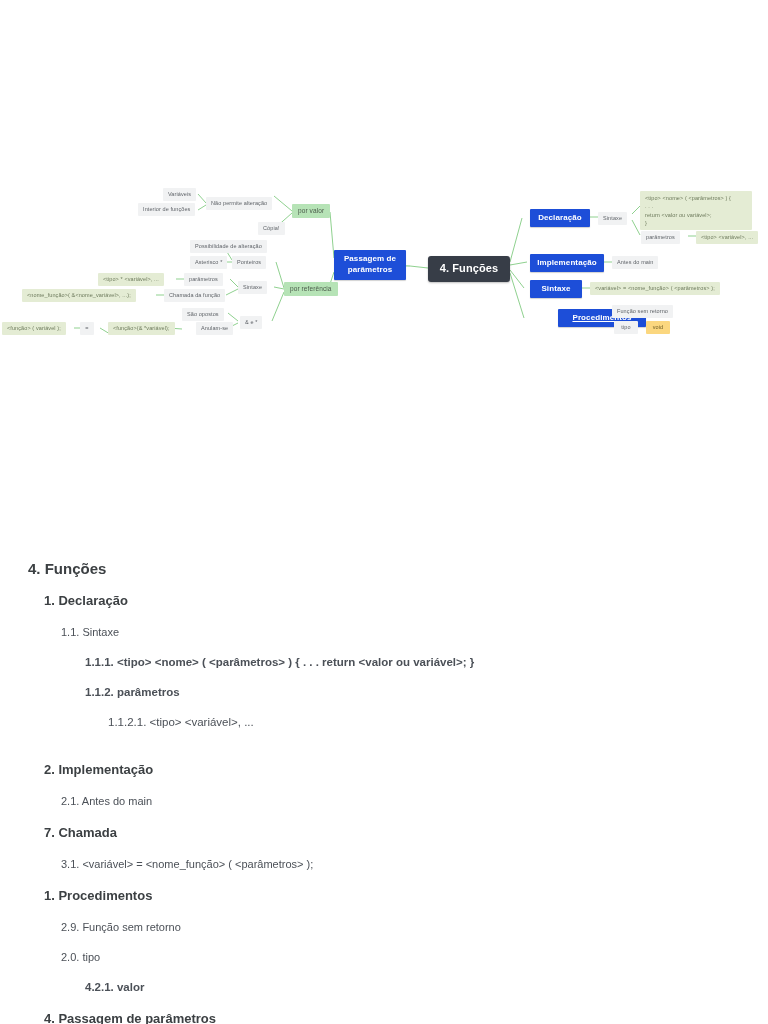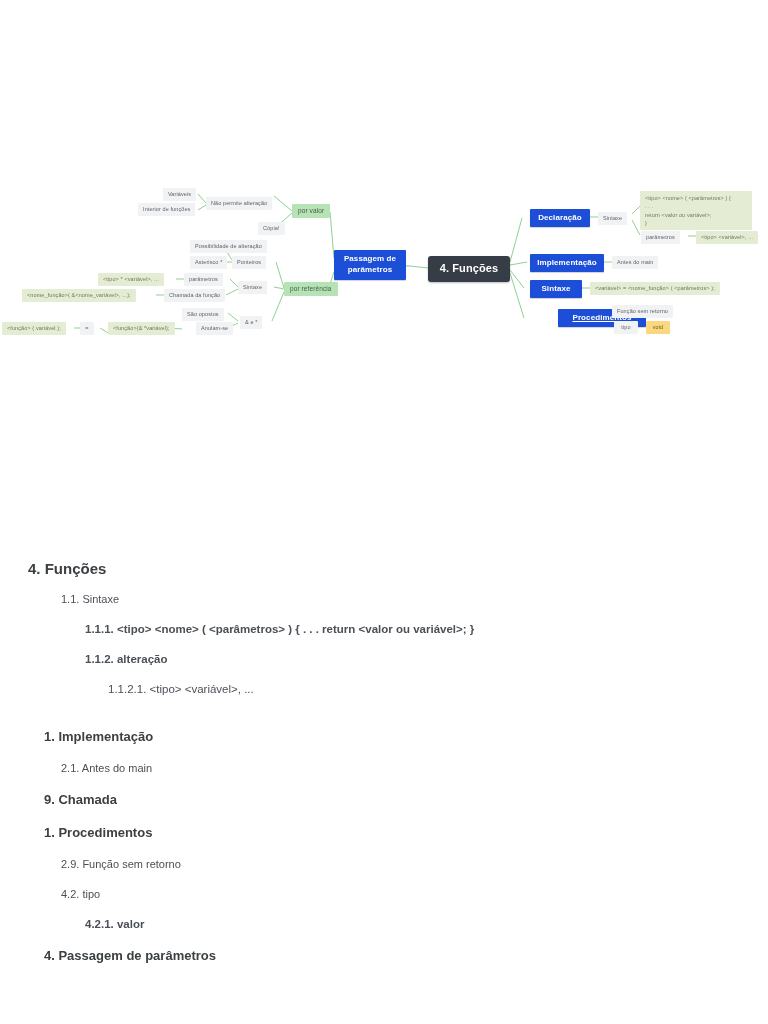--- a/index.html
+++ b/index.html
@@ -290,25 +290,27 @@
   <div class="node node-grey" style="left:612px; top:305px;">Função sem retorno</div>
 
   <div class="node node-grey" style="left:614px; top:321px; width:24px;">tipo</div>
 
   <div class="node node-yellow" style="left:646px; top:321px; width:24px;">void</div>
 
 </div>
 
 <div id="outline">
     <div class="ol-row ol-l0">4. Funções</div>
+    <div class="ol-row ol-l1">1. Declaração</div>
     <div class="ol-row ol-l2">1.1. Sintaxe</div>
     <div class="ol-row ol-l3">1.1.1. &lt;tipo&gt; &lt;nome&gt; ( &lt;parâmetros&gt; ) { . . . return &lt;valor ou variável&gt;; }</div>
-    <div class="ol-row ol-l3">1.1.2. alteração</div>
+    <div class="ol-row ol-l3">1.1.2. parâmetros</div>
     <div class="ol-row ol-l4">1.1.2.1. &lt;tipo&gt; &lt;variável&gt;, ...</div>
-    <div class="ol-row ol-l1">1. Implementação</div>
+    <div class="ol-row ol-l1">2. Implementação</div>
     <div class="ol-row ol-l2">2.1. Antes do main</div>
-    <div class="ol-row ol-l1">9. Chamada</div>
+    <div class="ol-row ol-l1">7. Chamada</div>
+    <div class="ol-row ol-l2">3.1. &lt;variável&gt; = &lt;nome_função&gt; ( &lt;parâmetros&gt; );</div>
     <div class="ol-row ol-l1">1. Procedimentos</div>
     <div class="ol-row ol-l2">2.9. Função sem retorno</div>
-    <div class="ol-row ol-l2">4.2. tipo</div>
+    <div class="ol-row ol-l2">2.0. tipo</div>
     <div class="ol-row ol-l3">4.2.1. valor</div>
     <div class="ol-row ol-l1">4. Passagem de parâmetros</div>
   </div>
 
 </body></html>

